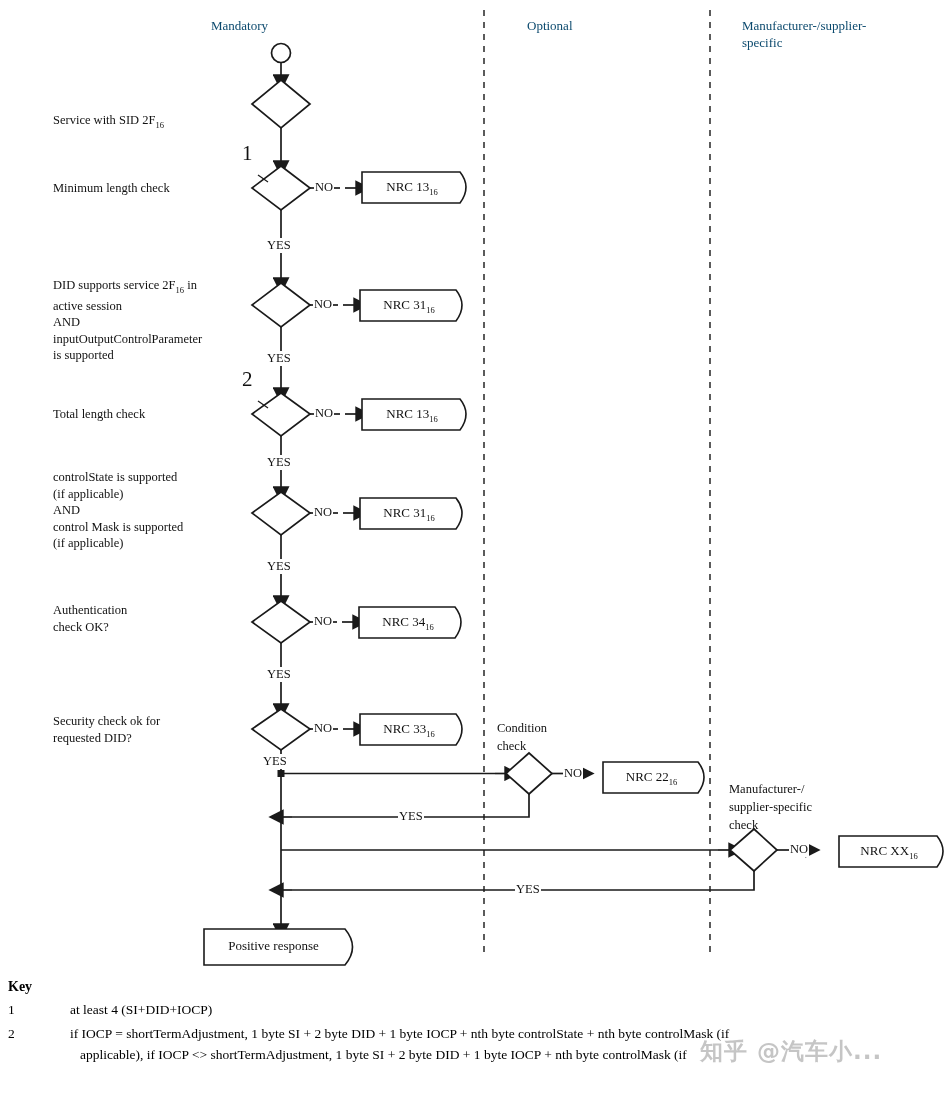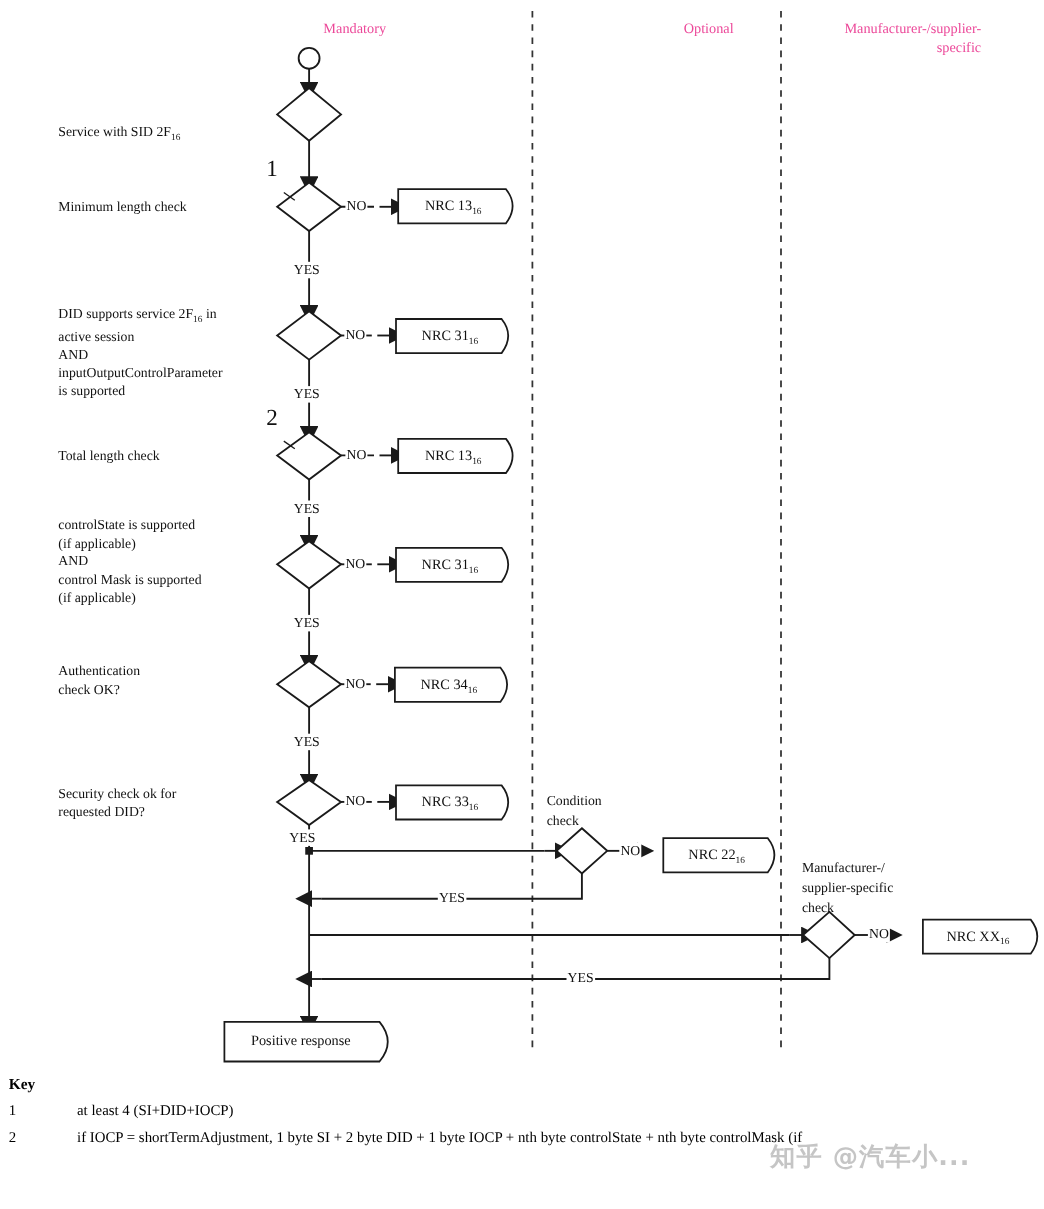--- a/index.html
+++ b/index.html
@@ -3,21 +3,21 @@
 <meta charset="utf-8">
 <style>
   html,body{margin:0;padding:0;background:#ffffff;}
   body{
     width:949px;height:1099px;position:relative;overflow:hidden;
     font-family:"Liberation Serif","DejaVu Serif",serif;
     color:#000000;
   }
   #canvas{position:absolute;left:0;top:0;width:949px;height:1099px;}
   .lbl{position:absolute;font-size:12.5px;line-height:16.5px;color:#111;white-space:pre-line;}
-  .colhead{position:absolute;font-size:13px;line-height:17px;text-align:right;color:#ec4899;}
+  .colhead{position:absolute;font-size:13px;line-height:17px;text-align:left;color:#0c4a6e;}
   .flowtxt{position:absolute;font-size:13px;line-height:16px;color:#111;text-align:center;}
   .edgelbl{position:absolute;font-size:12.5px;color:#111;background:#fff;padding:0 1px;}
   .marknum{position:absolute;font-size:21px;color:#111;font-family:"Liberation Serif",serif;}
   .sub{font-size:8.5px;vertical-align:sub;}
   
   #keyblock{position:absolute;left:8px;top:978px;width:941px;}
   .keytitle{font-size:14px;font-weight:bold;line-height:18px;}
   .keyrow{display:flex;font-size:13.5px;line-height:21px;margin-top:3px;}
   .keynum{width:38px;flex:0 0 38px;}
   .keytext{flex:1 1 auto;}
@@ -223,17 +223,18 @@
     <div class="keynum">1</div>
     <div class="keytext">
       <span class="l1">at least 4 (SI+DID+IOCP)</span>
     </div>
   </div>
 
   <div class="keyrow">
     <div class="keynum">2</div>
     <div class="keytext">
       <span class="l1">if IOCP = shortTermAdjustment, 1 byte SI + 2 byte DID + 1 byte IOCP + nth byte controlState + nth byte controlMask (if</span>
+      <span class="l2">applicable), if IOCP &lt;&gt; shortTermAdjustment, 1 byte SI + 2 byte DID + 1 byte IOCP + nth byte controlMask (if</span>
     </div>
   </div>
 </div>
 
 <div id="watermark">知乎 @汽车小...</div>
 
 </body></html>

